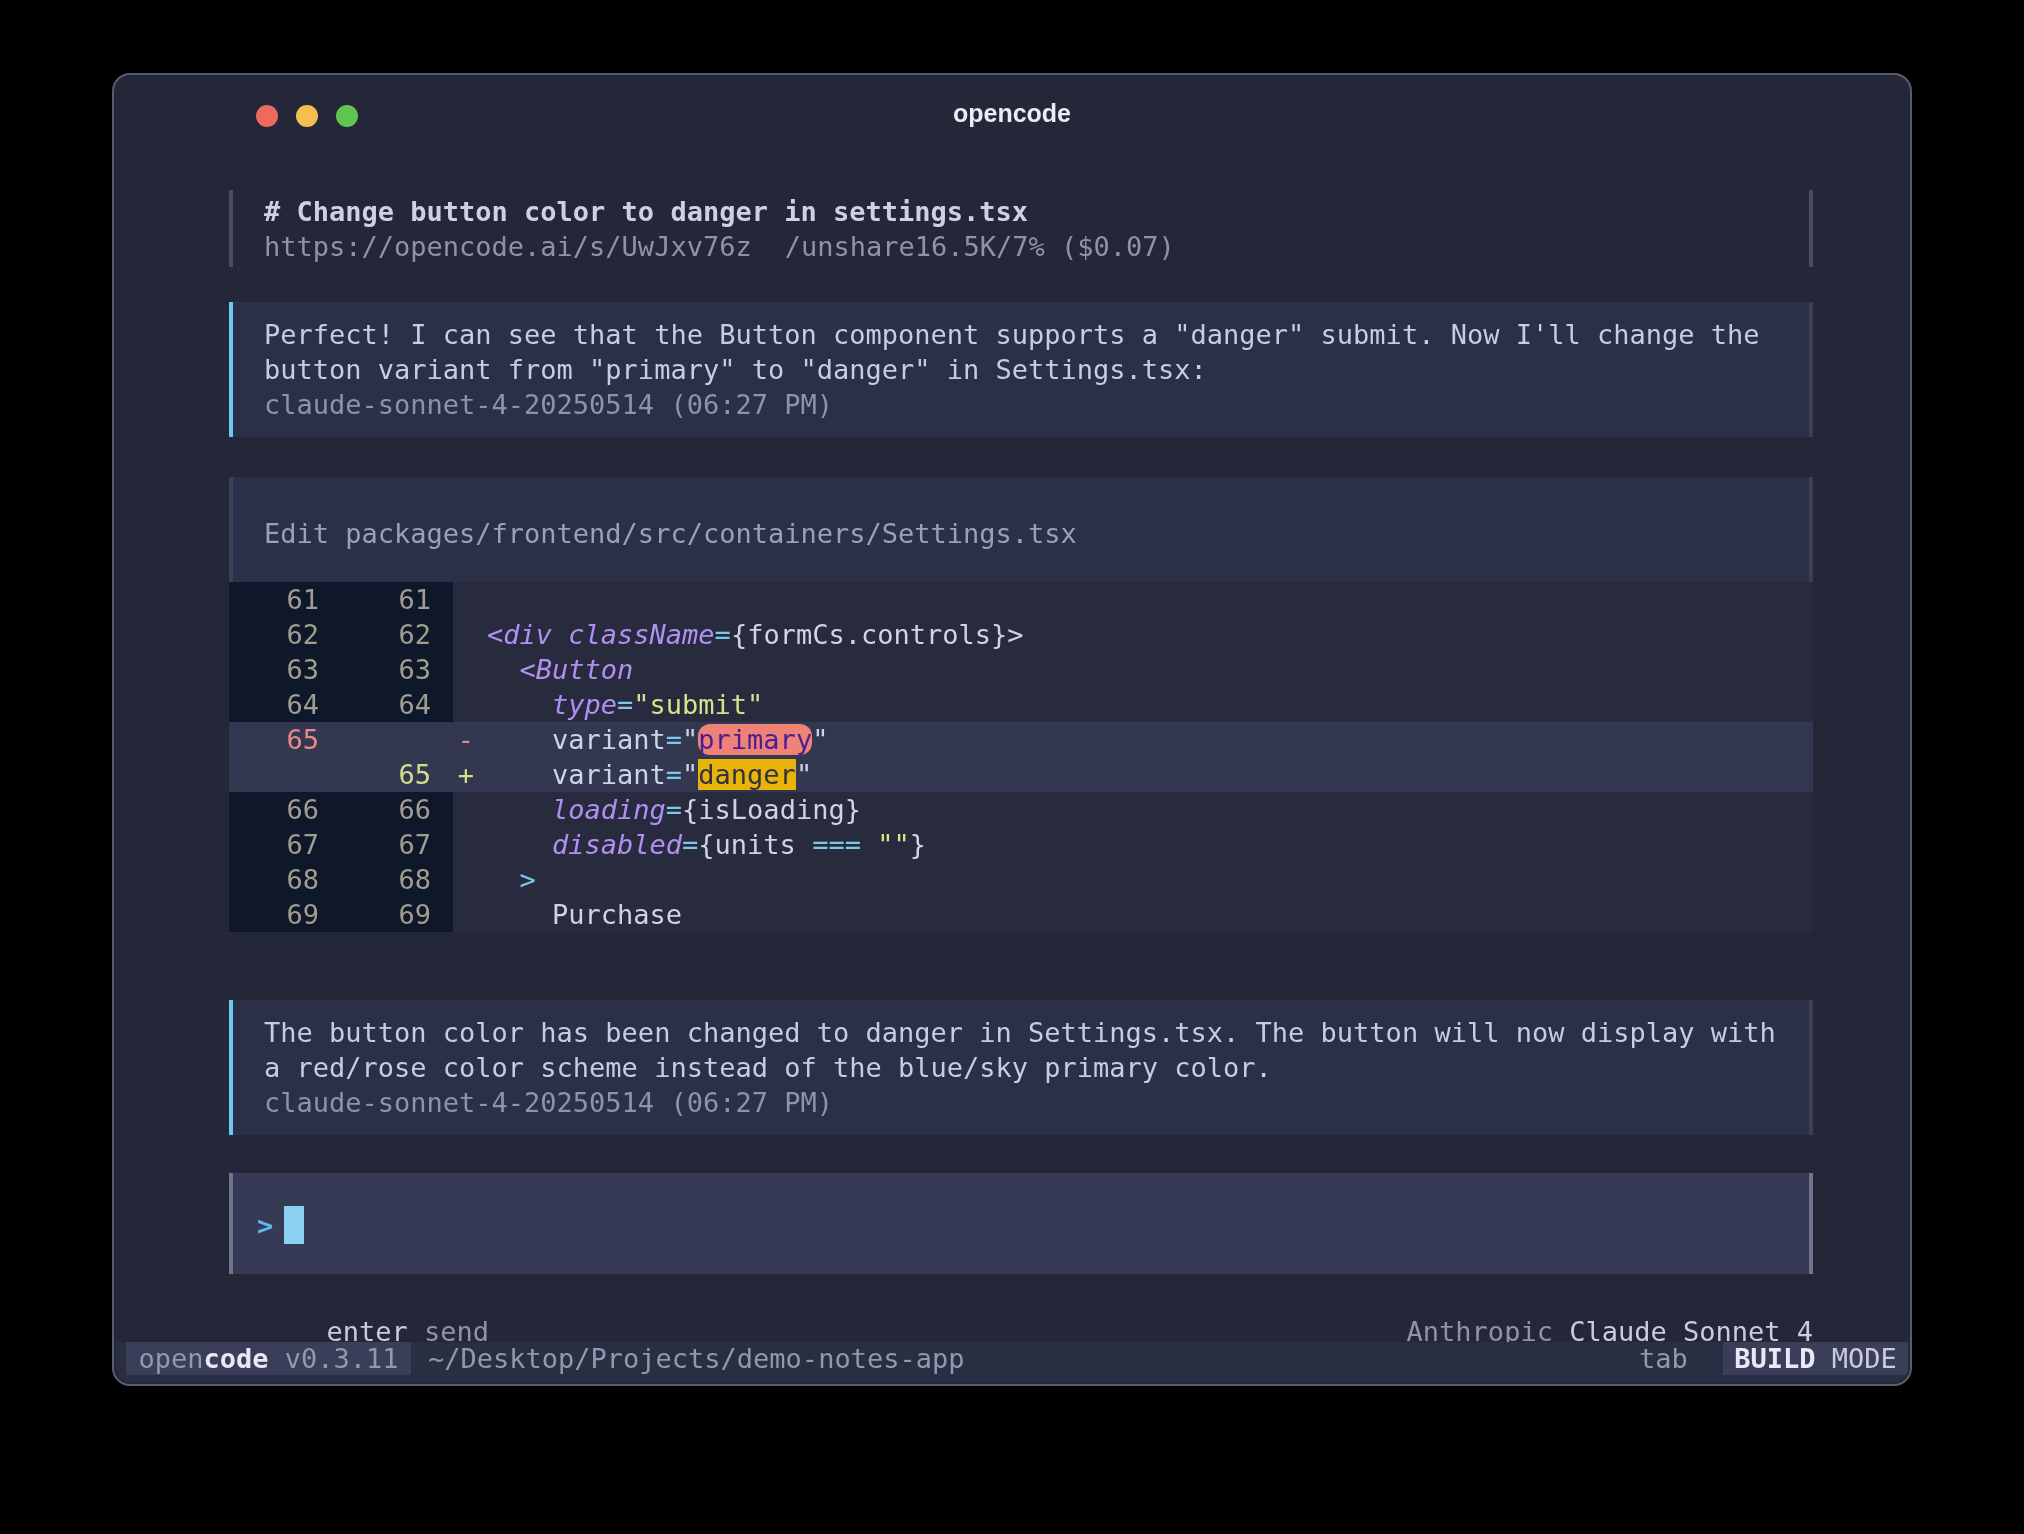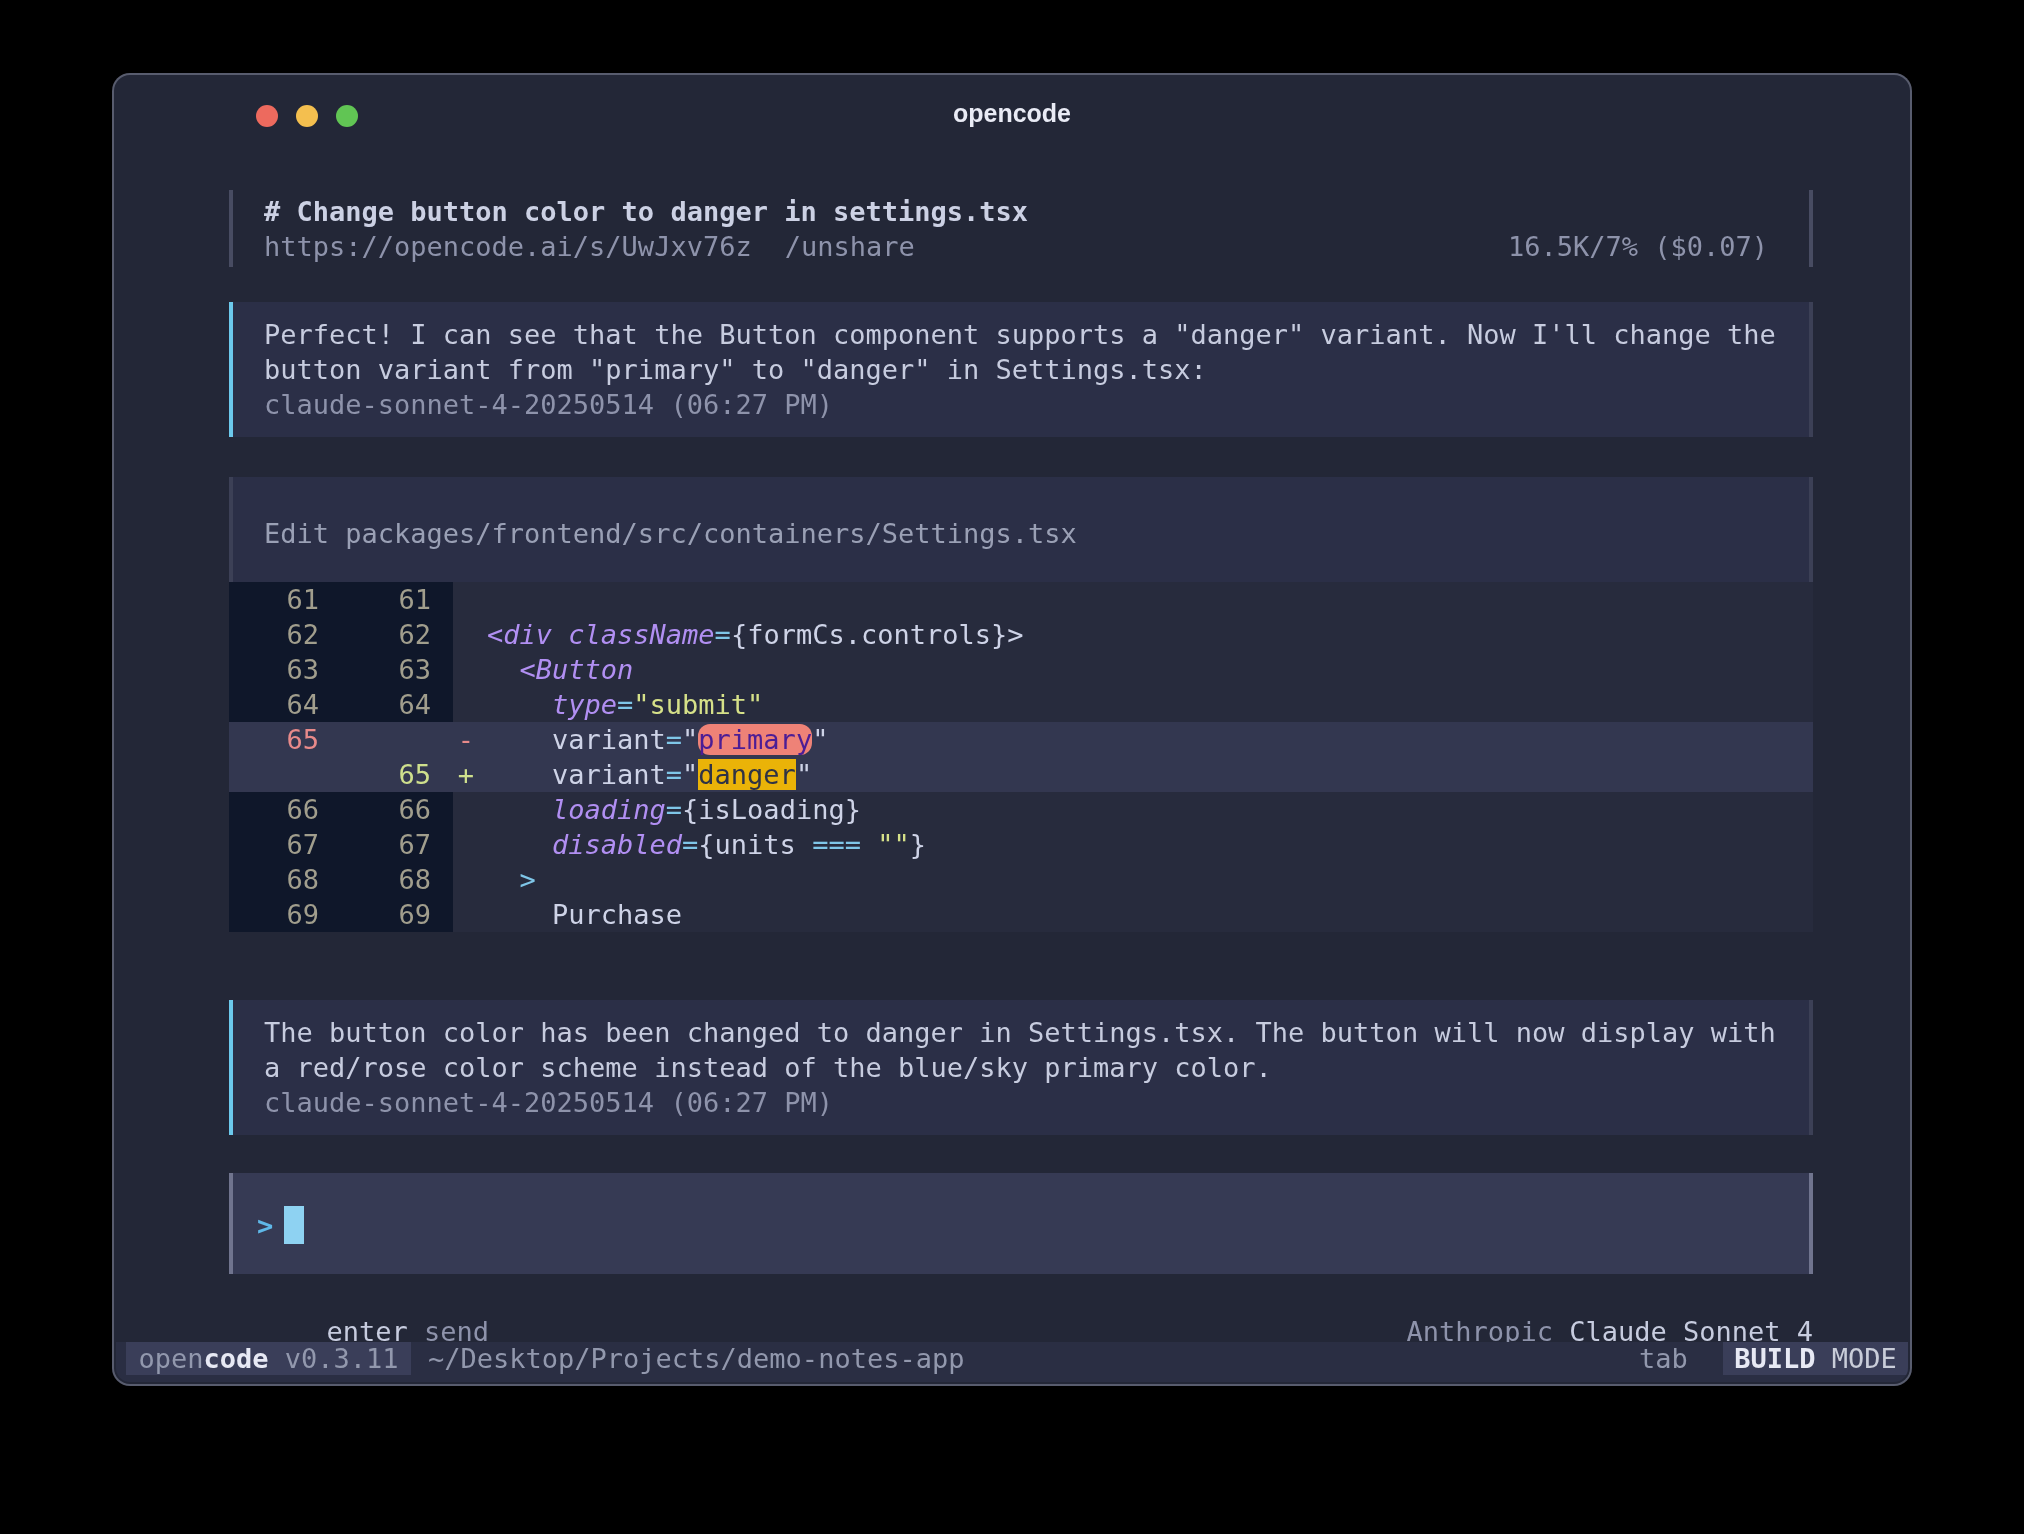--- a/index.html
+++ b/index.html
@@ -26,21 +26,21 @@
   .pipe.left { left:0; }
   .pipe.right { right:0; }
   .pipe.gray { background:#484c62; }
   .pipe.dim  { background:#3c4056; }
   .pipe.cyan { background:#6cc9ec; }
   .pipe.lite { background:#70748e; }
 
   
   .share-header { top:113px; height:77px; padding:4px 45px 0 35px; }
   .sh-title { color:#ccd1e4; font-weight:bold; white-space:pre; }
-  .sh-line2 { display:flex; justify-content:space-between; color:#8e93ab; white-space:pre; }
+  .sh-line2 { display:flex; color:#8e93ab; white-space:pre; }
   .sh-left  { display:flex; gap:33px; }
 
   
   .msg { background:#2b2f47; padding:15px 35px 0 35px; }
   .msg-1 { top:225px; height:135px; }
   .msg-2 { top:923px; height:135px; }
   .msg .line { color:#c7ccdf; white-space:pre; }
   .msg .meta { color:#8e93ab; white-space:pre; }
 
   
@@ -108,21 +108,21 @@
         <span>https://opencode.ai/s/UwJxv76z</span>
         <span>/unshare</span>
       </span>
       <span>16.5K/7% ($0.07)</span>
     </div>
   </div>
 
   <div class="block msg msg-1">
     <span class="pipe left cyan"></span>
     <span class="pipe right dim"></span>
-    <div class="line">Perfect! I can see that the Button component supports a "danger" variant. Now I'll change the</div>
+    <div class="line">Perfect! I can see that the Button component supports a "danger" submit. Now I'll change the</div>
     <div class="line">button variant from "primary" to "danger" in Settings.tsx:</div>
     <div class="meta">claude-sonnet-4-20250514 (06:27 PM)</div>
   </div>
 
   <div class="block edit">
     <span class="pipe left dim"></span>
     <span class="pipe right dim"></span>
     <div class="edit-header">Edit packages/frontend/src/containers/Settings.tsx</div>
     <div class="diff">
         <div class="diff-row">

